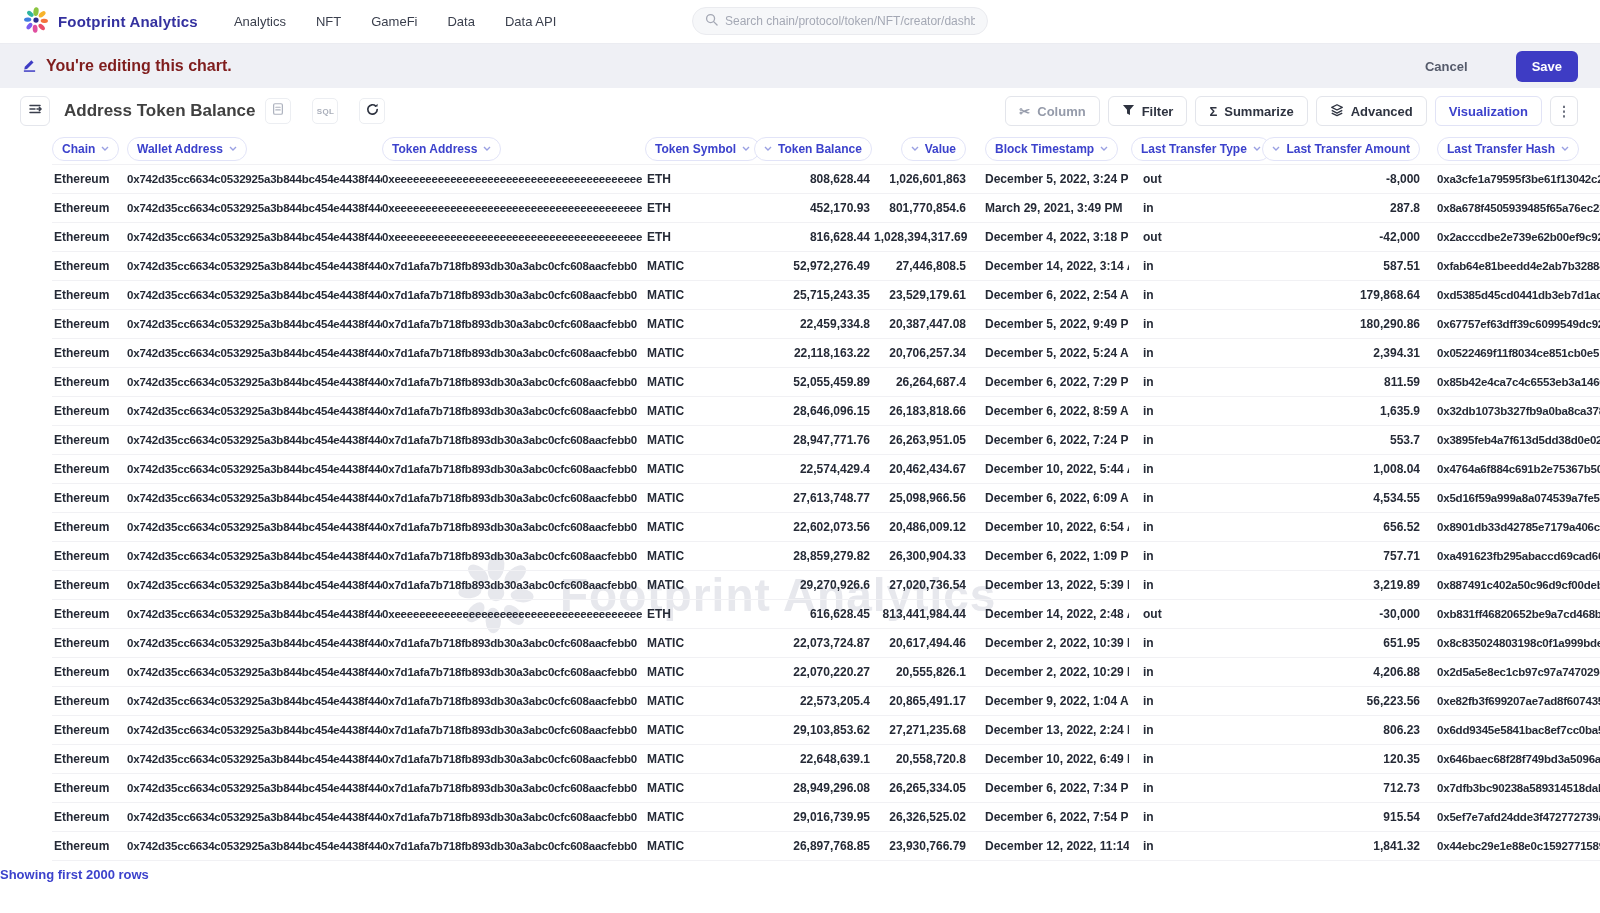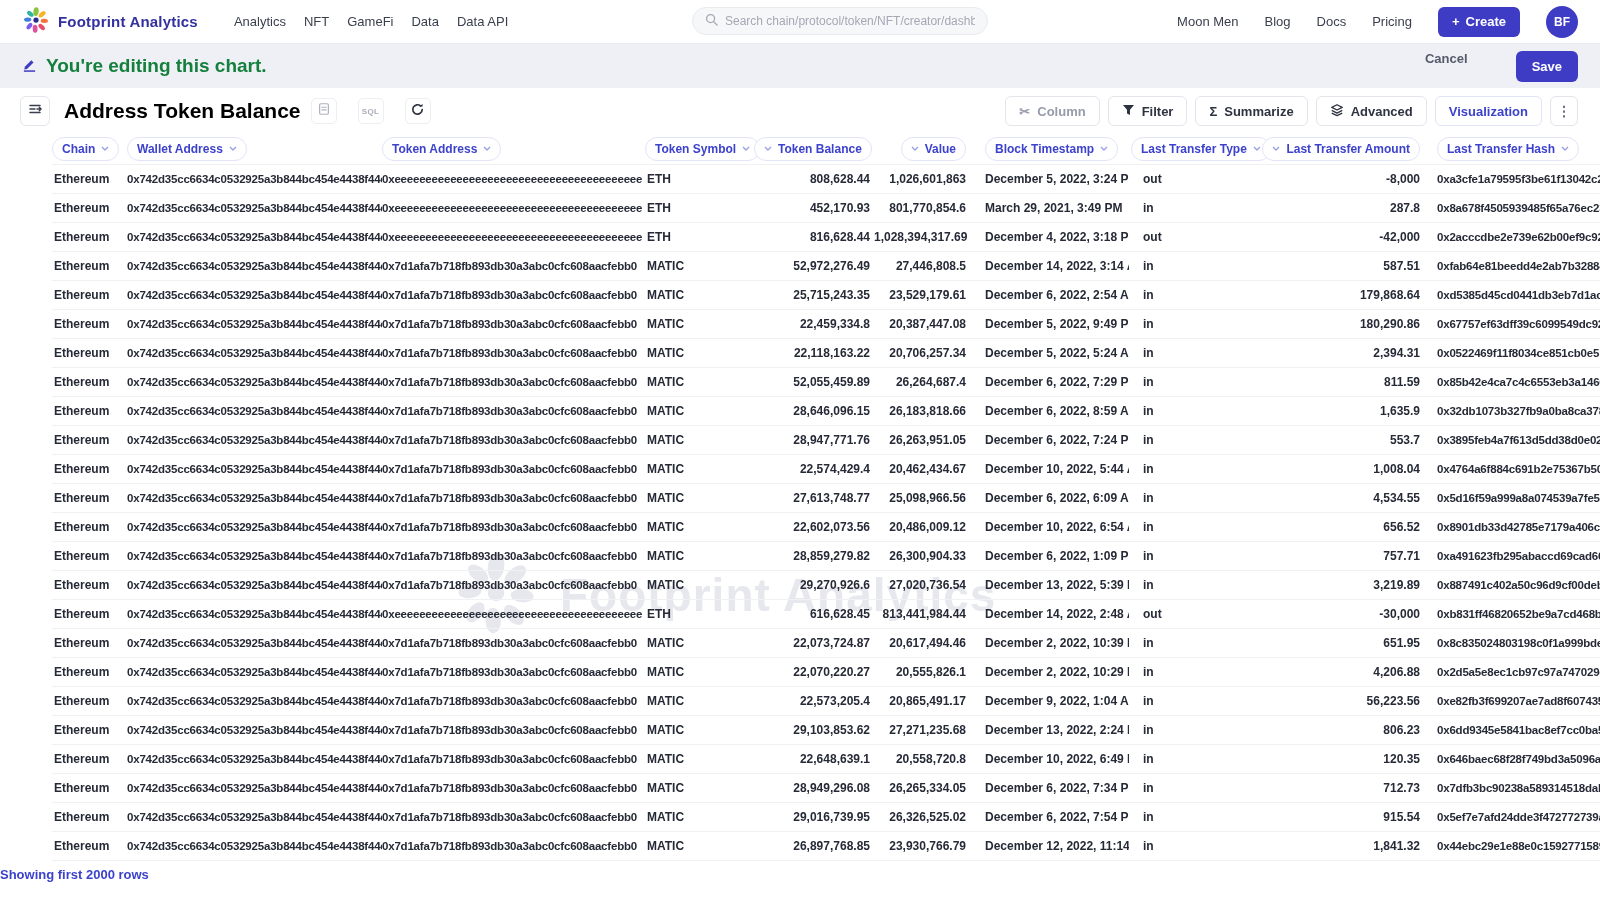--- a/index.html
+++ b/index.html
@@ -4,51 +4,51 @@
 <style>
   * { box-sizing: border-box; margin: 0; padding: 0; }
   html,body { width:1600px; height:913px; overflow:hidden; background:#fff;
     font-family:"Liberation Sans", sans-serif; color:#23283a; }
 
   
   .navbar { height:44px; display:flex; align-items:center; padding:0 22px;
     border-bottom:1px solid #ebecf1; background:#fff; position:relative; z-index:5; }
   .brand { display:flex; align-items:center; gap:8px; margin-right:36px; cursor:pointer; }
   .brand-name { font-size:15px; font-weight:bold; color:#34319f; letter-spacing:.2px; }
-  .nav-links { display:flex; align-items:center; gap:18px;justify-content:flex-end; }
+  .nav-links { display:flex; align-items:center; gap:30px;justify-content:flex-end; }
   .nav-link { font-size:13px; color:#3a3f4d; cursor:pointer; }
   .search-wrap { position:absolute; left:692px; top:7px; width:296px; height:28px;
     background:#f6f7f9; border:1px solid #eaebef; border-radius:999px;
     display:flex; align-items:center; gap:7px; padding:0 12px; }
   .search-ph { font-size:12px; color:#a4a8b4; white-space:nowrap; overflow:hidden; }
   .nav-right { margin-left:auto; display:flex; align-items:center; gap:26px; }
   .create-btn { background:#3e3cc4; color:#fff; border:none; border-radius:6px;
     height:30px; padding:0 14px; font-size:13px; font-weight:bold; display:flex;
     align-items:center; gap:6px; cursor:pointer; font-family:inherit; }
   .avatar { width:32px; height:32px; border-radius:50%; background:#3e3cc4; color:#fff;
     font-size:12px; font-weight:bold; display:flex; align-items:center; justify-content:center;
     cursor:pointer; }
 
   
   .edit-bar { height:44px; background:#eff0f5; display:flex; align-items:center;
     padding:0 22px; position:relative; z-index:5; }
-  .edit-msg { font-size:19px; font-weight:bold; color:#15803d; margin-left:9px; }
-  .edit-actions { margin-left:auto; display:flex; align-items:flex-start; gap:24px; }
+  .edit-msg { font-size:16px; font-weight:bold; color:#7f1d1d; margin-left:9px; }
+  .edit-actions { margin-left:auto; display:flex; align-items:center; gap:24px; }
   .cancel-btn { background:none; border:none; font-size:13px; font-weight:bold;
     color:#555b6b; cursor:pointer; font-family:inherit; }
   .save-btn { background:#3e3cc4; color:#fff; border:none; border-radius:6px;
     height:31px; padding:0 16px; font-size:13px; font-weight:bold; cursor:pointer;
     font-family:inherit;margin-left:24px; }
 
   
   .toolbar { height:46px; display:flex; align-items:center; padding:0 22px 0 20px;
     background:#fff; position:relative; z-index:5; }
   .icon-btn { width:30px; height:30px; border:1px solid #e4e6ec; border-radius:6px;
     background:#fff; display:flex; align-items:center; justify-content:center; cursor:pointer; }
-  .page-title { font-size:21px; font-weight:bold; color:#000000; margin:0 10px 0 14px; }
+  .page-title { font-size:17px; font-weight:bold; color:#404040; margin:0 10px 0 14px; }
   .mini-icons { display:flex; align-items:center; gap:21px; }
   .mini-btn { height:26px; min-width:26px; border:1px solid #eceef2; border-radius:5px;
     background:#fff; display:flex; align-items:center; justify-content:center;
     cursor:pointer; padding:0 3px; }
   .sql-text { font-size:8px; font-weight:bold; color:#a9aeba; letter-spacing:.3px; }
   .toolbar-right { margin-left:auto; display:flex; align-items:center; gap:8px; }
   .tool-btn { height:30px; border:1px solid #e3e5eb; border-radius:6px; background:#fff;
     display:flex; align-items:center; gap:7px; padding:0 13px; font-size:13px;
     font-weight:bold; color:#2e3340; cursor:pointer; font-family:inherit; }
   .tool-btn.muted { color:#959baa; }
@@ -118,31 +118,20 @@
     <span class="nav-link">Data API</span>
   </div>
   <div class="search-wrap">
     <span>
       <svg width="13" height="13" viewBox="0 0 14 14" fill="none">
         <circle cx="6" cy="6" r="4.3" stroke="#a4a8b4" stroke-width="1.4"></circle>
         <path d="M9.3 9.3L13 13" stroke="#a4a8b4" stroke-width="1.4" stroke-linecap="round"></path>
       </svg>
     </span>
     <span class="search-ph">Search chain/protocol/token/NFT/creator/dashboard...</span>
-  </div>
-  <div class="nav-right">
-    <span class="nav-link">Moon Men</span>
-    <span class="nav-link">Blog</span>
-    <span class="nav-link">Docs</span>
-    <span class="nav-link">Pricing</span>
-    <button class="create-btn">
-      <span>+</span>
-      <span>Create</span>
-    </button>
-    <div class="avatar">BF</div>
   </div>
 </div>
 
 <div class="edit-bar">
   <span>
     <svg width="15" height="15" viewBox="0 0 16 16">
       <path d="M3 10.5l7-7 2.3 2.3-7 7L2.4 13.4z" fill="#3e3cc4"></path>
       <path d="M2 15h12" stroke="#3e3cc4" stroke-width="1.6"></path>
     </svg>
   </span>

